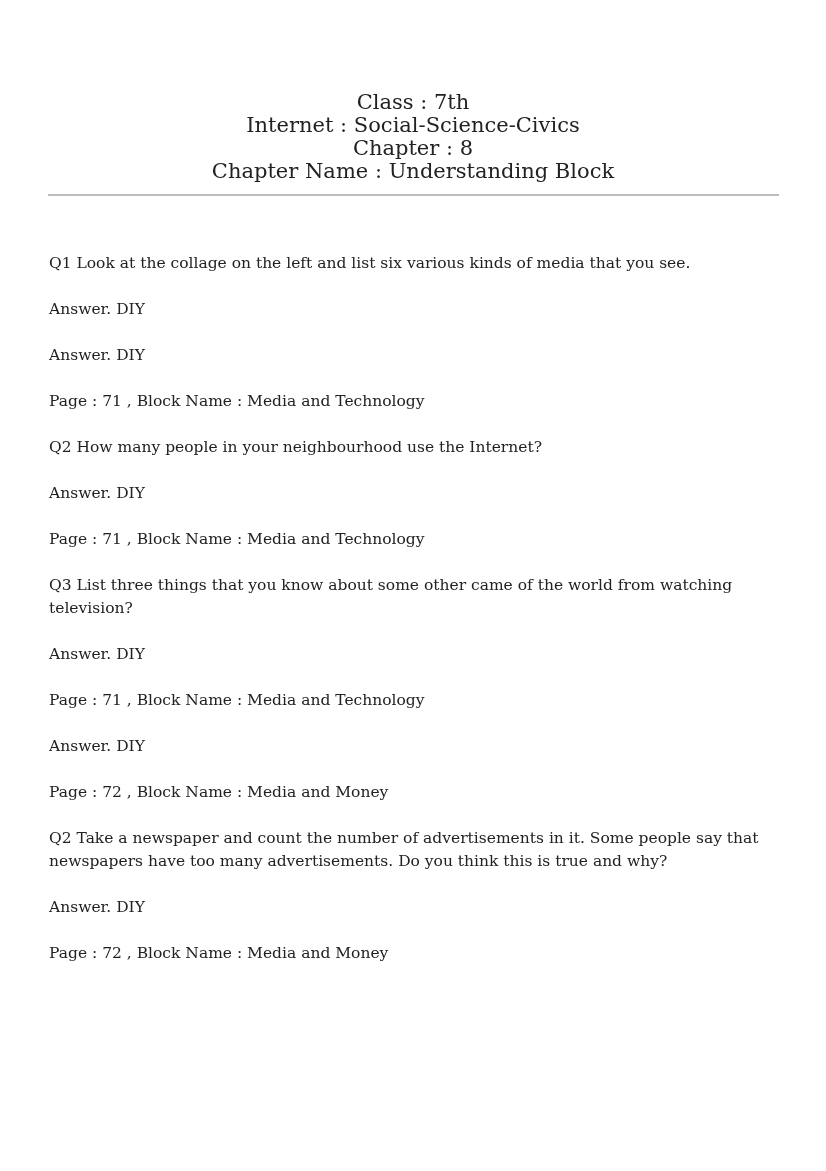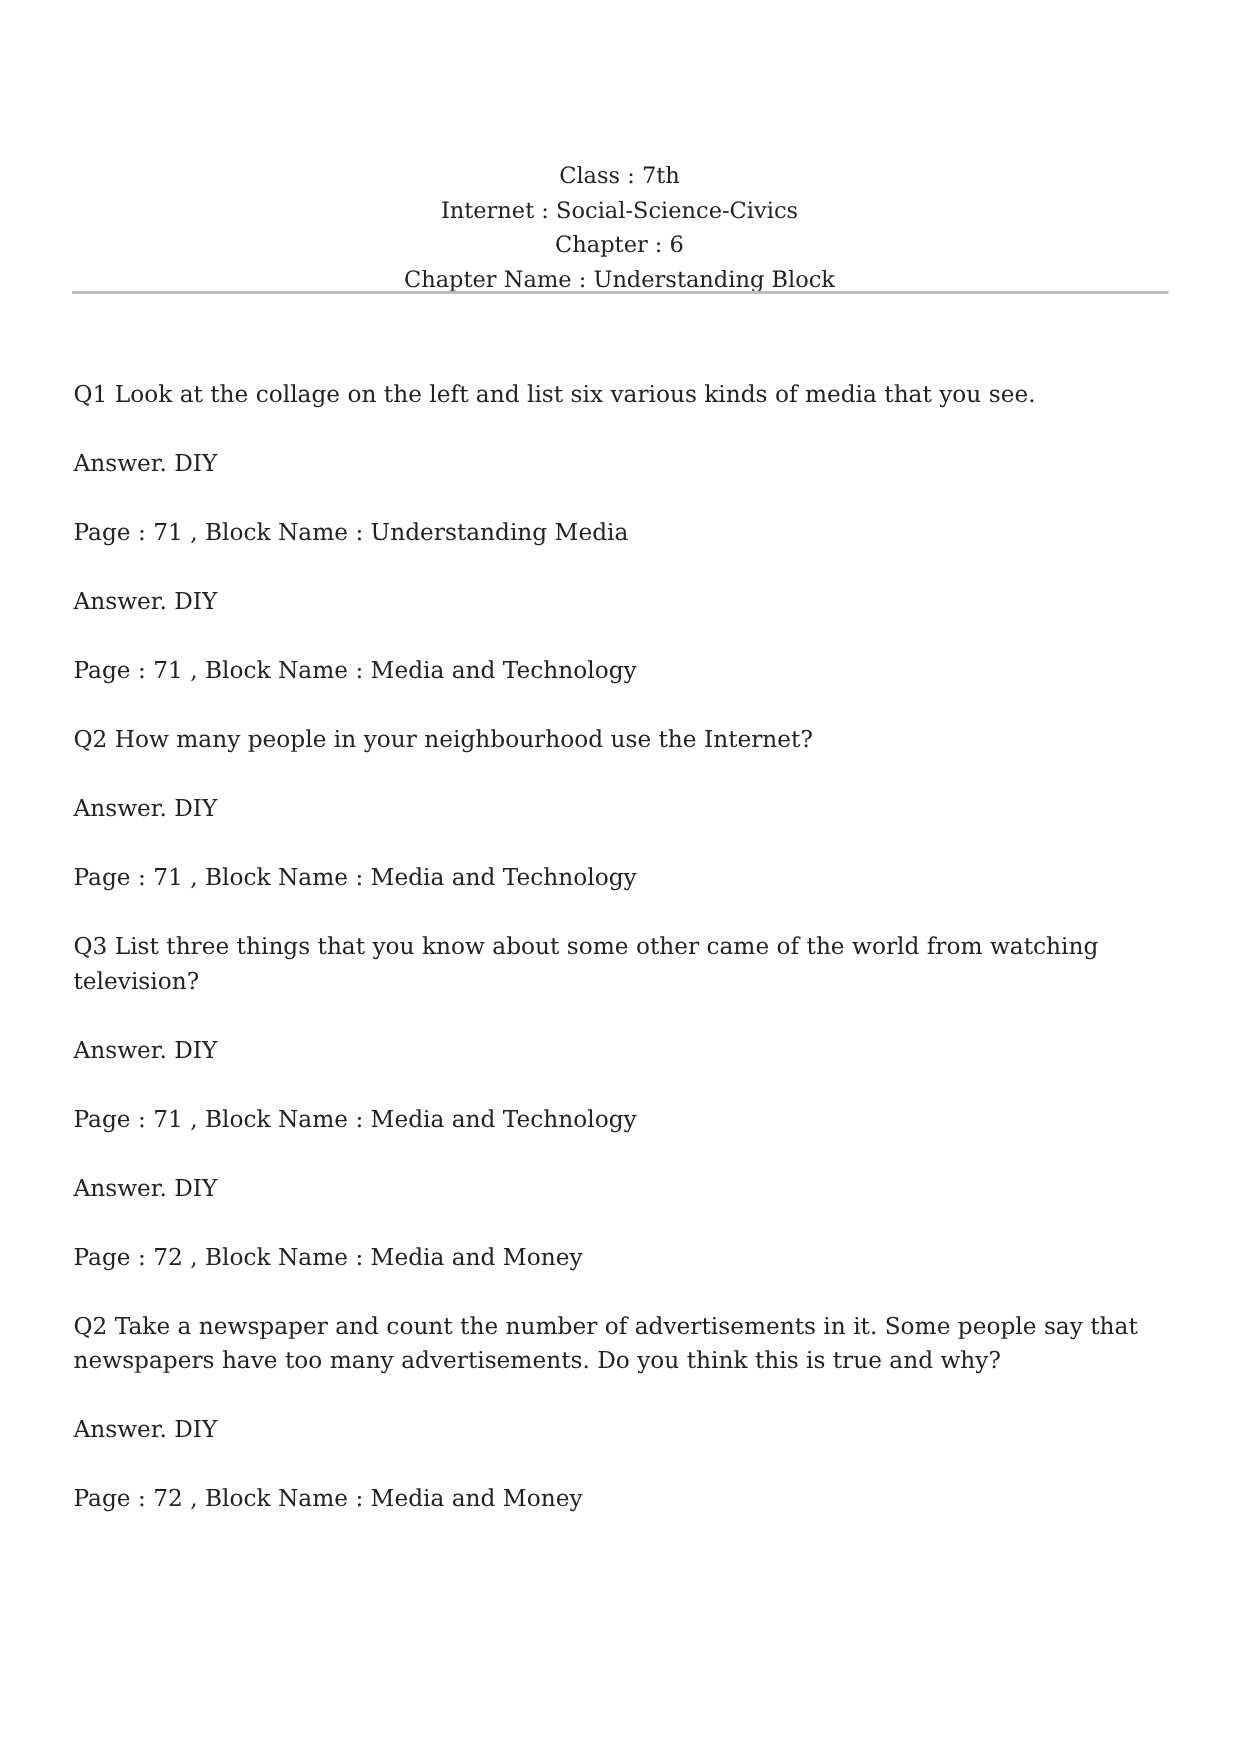--- a/index.html
+++ b/index.html
@@ -10,25 +10,25 @@
     body {
       width: 826px;
       height: 1171px;
       position: relative;
       overflow: hidden;
       font-family: "DejaVu Serif", "Liberation Serif", serif;
       color: #222222;
     }
     .header {
       position: absolute;
-      top: 106px;
+      top: 91px;
       left: 0;
       width: 826px;
       text-align: center;
-      font-size: 15px;
+      font-size: 21px;
       line-height: 23px;
     }
     .header div { white-space: nowrap; }
     .divider {
       position: absolute;
       top: 194px;
       left: 48px;
       width: 731px;
       height: 0;
       border-top: 2px solid #bdbdbd;
@@ -44,31 +44,30 @@
     .content p {
       margin: 0 0 23px 0;
     }
   </style>
 </head>
 <body>
 
 <div class="header">
   <div>Class : 7th</div>
   <div>Internet : Social-Science-Civics</div>
-  <div>Chapter : 6</div>
+  <div>Chapter : 8</div>
   <div>Chapter Name : Understanding Block</div>
 </div>
 
 <div class="divider"></div>
 
 <div class="content">
   <div>
     <p>Q1 Look at the collage on the left and list six various kinds of media that you see.</p>
     <p>Answer. DIY</p>
-    <p>Page : 71 , Block Name : Understanding Media</p>
   </div>
   <div>
     <p>Answer. DIY</p>
     <p>Page : 71 , Block Name : Media and Technology</p>
   </div>
   <div>
     <p>Q2 How many people in your neighbourhood use the Internet?</p>
     <p>Answer. DIY</p>
     <p>Page : 71 , Block Name : Media and Technology</p>
   </div>

